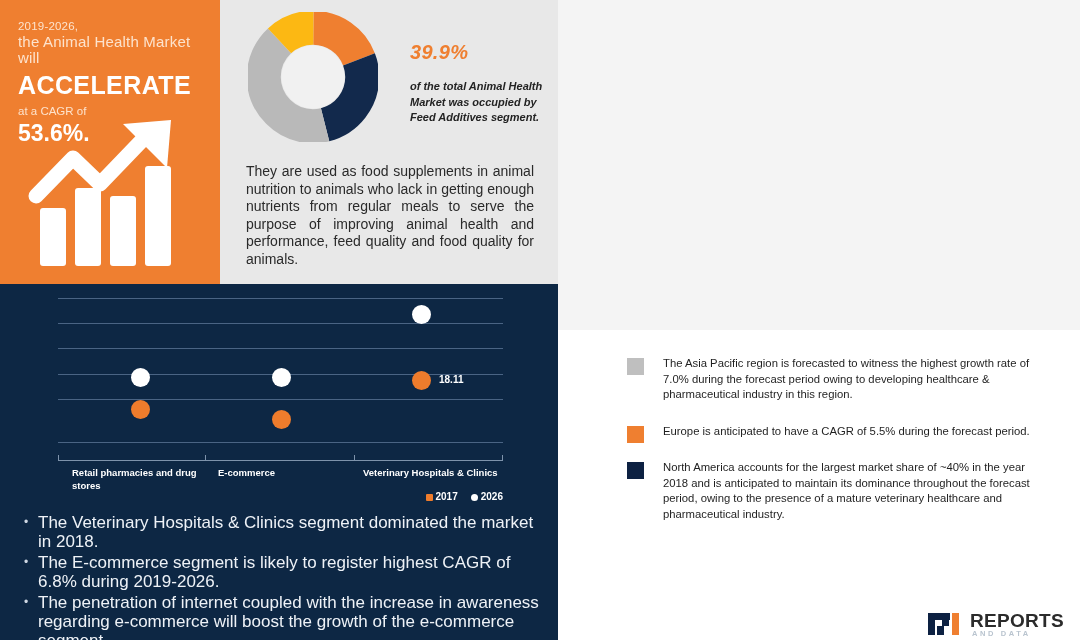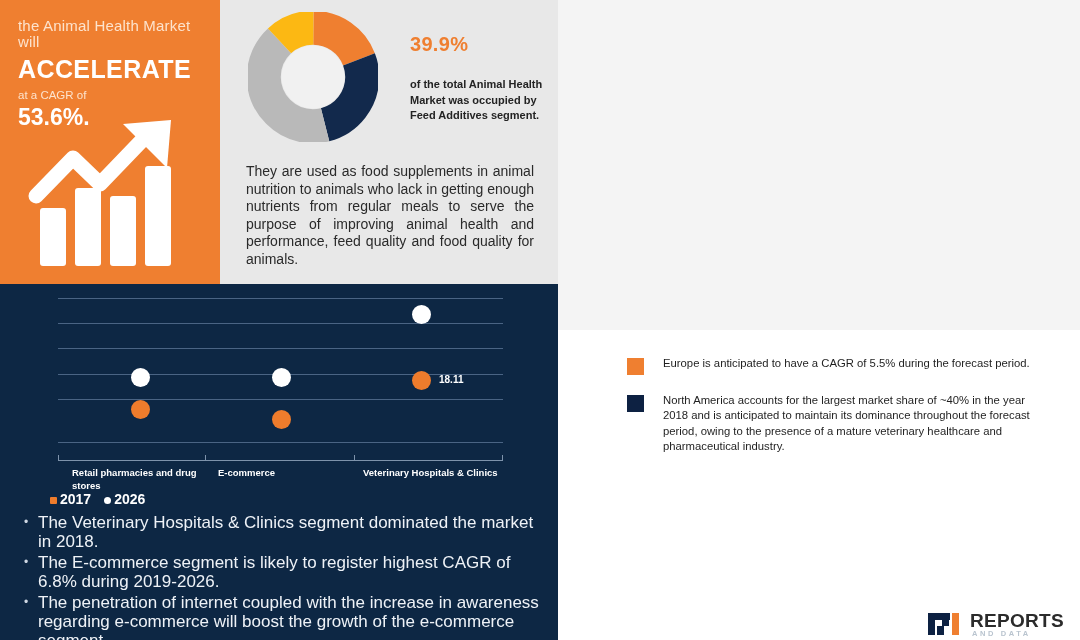--- a/index.html
+++ b/index.html
@@ -23,23 +23,23 @@
   .op-line3{ font-size:11.5px; line-height:16px; color:#fde3cd; margin-top:3px;}
   .op-cagr{ font-size:23px; font-weight:bold; line-height:27px; color:#ffffff; margin-top:1px;}
   .growth-svg{ position:absolute; left:28px; top:118px; }
 
   
   .light-panel{
     position:absolute; left:220px; top:0; width:338px; height:284px;
     background:#e8e8e8;
   }
   .donut-wrap{ position:absolute; left:28px; top:12px; }
-  .pct-block{ position:absolute; left:190px; top:32px; width:140px; }
+  .pct-block{ position:absolute; left:190px; top:40px; width:140px;font-style:italic; }
   .pct-big{ font-size:20px; font-weight:bold; color:#ef7f30; line-height:24px; letter-spacing:.3px;}
-  .pct-sub{ font-size:11px; font-weight:bold; color:#232323; line-height:15.5px; margin-top:21px;}
+  .pct-sub{ font-size:11px; font-weight:bold; color:#232323; line-height:15.5px; margin-top:15px;}
   .para{
     position:absolute; left:26px; top:163px; width:288px;
     font-size:14px; line-height:17.5px; color:#2a2a2a; text-align:justify;
   }
 
   
   .navy-panel{
     position:absolute; left:0; top:284px; width:558px; height:356px;
     background:#0d2744;
   }
@@ -52,22 +52,22 @@
     position:absolute; font-size:10px; font-weight:bold; color:#ffffff; white-space:nowrap;
   }
   .axis-line{ position:absolute; left:58px; top:176px; width:445px; height:1px; background:#7e93ab; }
   .axis-tick{ position:absolute; width:1px; height:5px; background:#7e93ab; top:171px;}
   .cat-labels{ position:absolute; left:58px; top:182px; width:445px; height:42px; }
   .cat{
     position:absolute; font-size:9.5px; font-weight:bold; color:#ffffff;
     line-height:13px;
   }
   .dot-legend{
-    position:absolute; left:50px; top:207px; width:445px;
-    text-align:left; font-size:14px; font-weight:bold; color:#ffffff;
+    position:absolute; left:58px; top:207px; width:445px;
+    text-align:right; font-size:10px; font-weight:bold; color:#ffffff;
   }
   .dot-legend span.sq{
     display:inline-block; width:7px; height:7px; background:#ee7c2c; border-radius:1px;
     margin-right:3px; vertical-align:middle;
   }
   .dot-legend span.ci{
     display:inline-block; width:7px; height:7px; background:#ffffff; border-radius:50%;
     margin-right:3px; margin-left:13px; vertical-align:middle;
   }
   .bullets{ position:absolute; left:18px; top:229px; width:528px; }
@@ -93,20 +93,21 @@
   .logo-mark{ position:absolute; left:0; top:4px; }
   .logo-text{ position:absolute; left:42px; top:2px; font-size:19px; font-weight:bold; color:#2b2b2b; letter-spacing:.3px;}
   .logo-sub{ position:absolute; left:44px; top:21px; font-size:7.5px; letter-spacing:2.6px; color:#b9c4cf; font-weight:bold;}
 </style>
 </head>
 <body>
 
 <div class="stage">
 
   <div class="orange-panel">
+    <div class="op-line1">2019-2026,</div>
     <div class="op-line2">the Animal Health Market will</div>
     <div class="op-accel">ACCELERATE</div>
     <div class="op-line3">at a CAGR of</div>
     <div class="op-cagr">53.6%.</div>
 
     <svg class="growth-svg" width="175" height="150" viewBox="0 0 175 150">
       <rect x="12" y="90" width="26" height="58" rx="3" fill="#ffffff"></rect>
       <rect x="47" y="70" width="26" height="78" rx="3" fill="#ffffff"></rect>
       <rect x="82" y="78" width="26" height="70" rx="3" fill="#ffffff"></rect>
       <rect x="117" y="48" width="26" height="100" rx="3" fill="#ffffff"></rect>
@@ -188,20 +189,24 @@
     
 
     
     
     
 
     
   </div>
 
   <div class="legend-blocks">
+    <div class="lb">
+      <div class="lb-swatch" style="background:#bfbfbf"></div>
+      <div class="lb-text">The Asia Pacific region is forecasted to witness the highest growth rate of 7.0% during the forecast period owing to developing healthcare &amp; pharmaceutical industry in this region.</div>
+    </div>
     <div class="lb">
       <div class="lb-swatch" style="background:#ef7f30"></div>
       <div class="lb-text">Europe is anticipated to have a CAGR of 5.5% during the forecast period.</div>
     </div>
     <div class="lb">
       <div class="lb-swatch" style="background:#0d2142"></div>
       <div class="lb-text">North America accounts for the largest market share of ~40% in the year 2018 and is anticipated to maintain its dominance throughout the forecast period, owing to the presence of a mature veterinary healthcare and pharmaceutical industry.</div>
     </div>
   </div>
 

